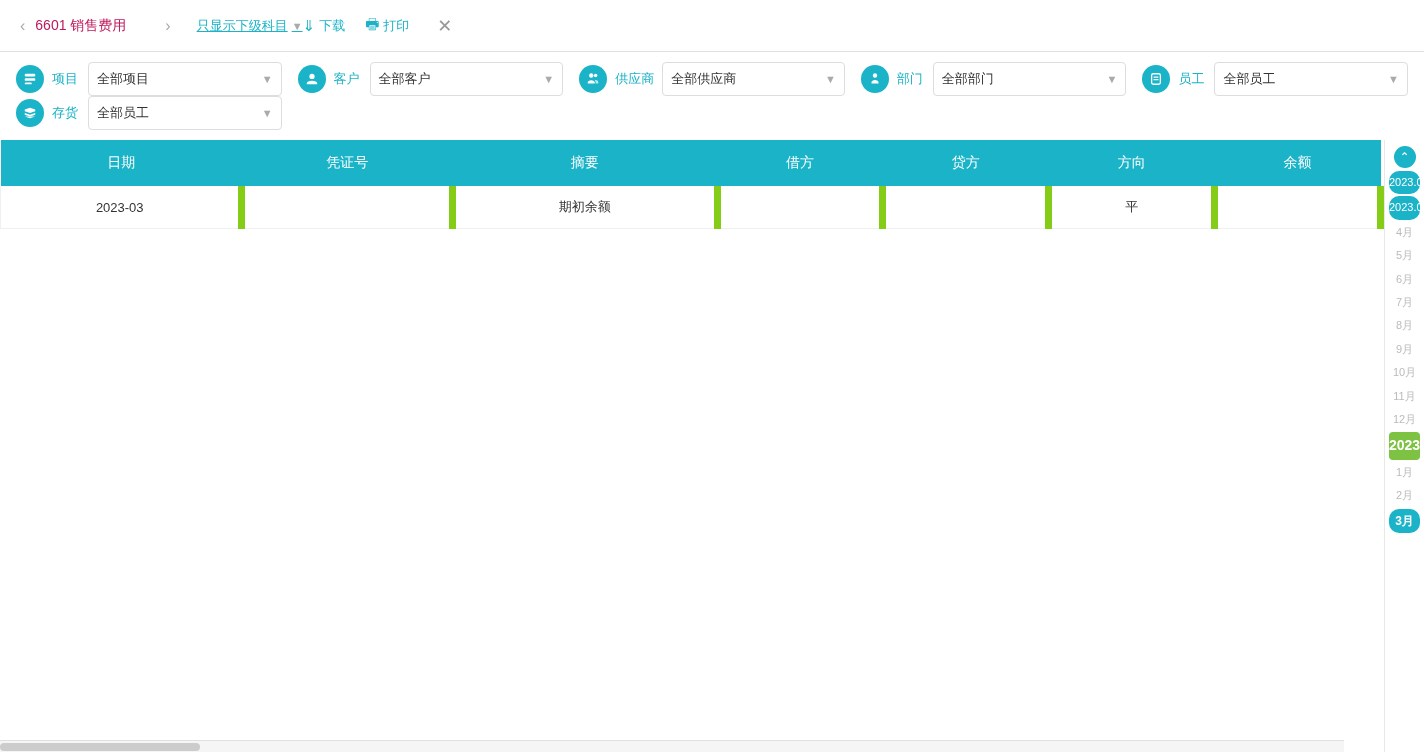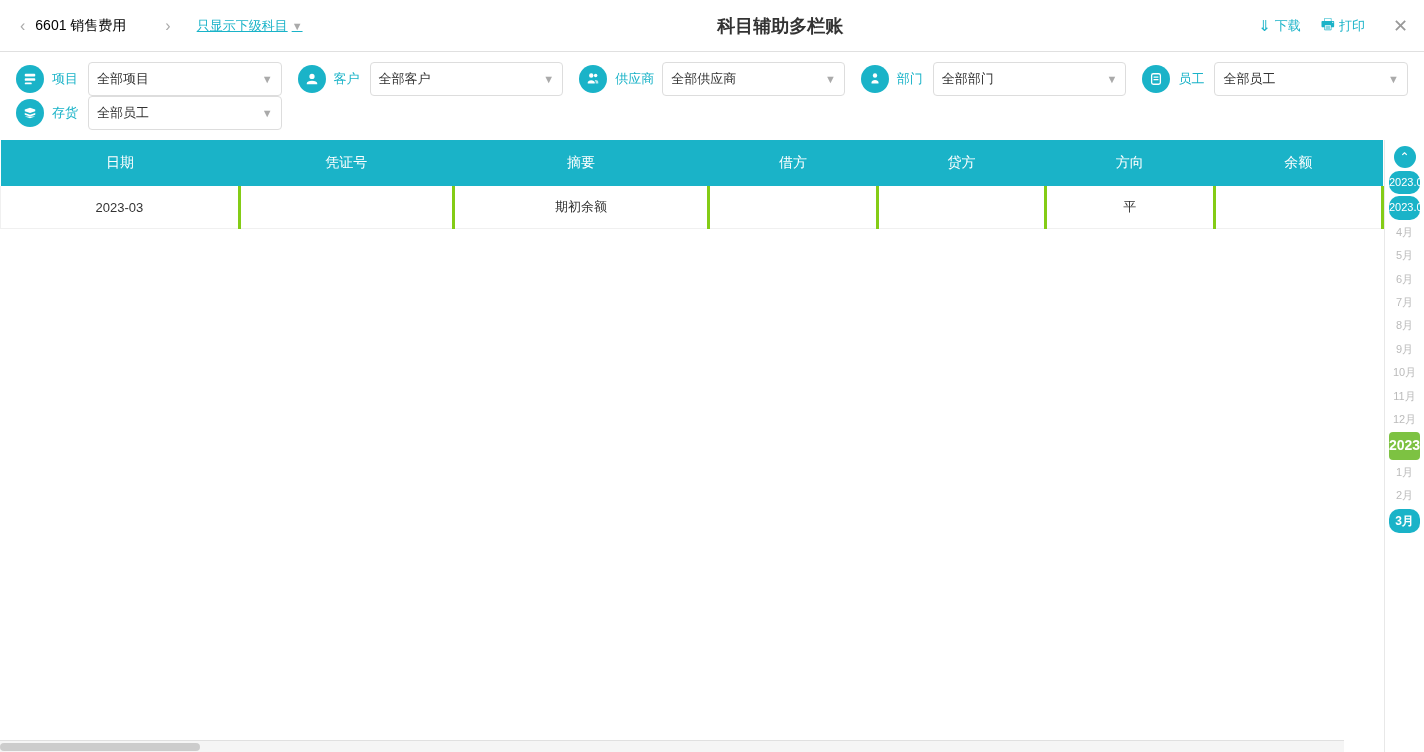--- a/index.html
+++ b/index.html
@@ -36,21 +36,21 @@
     }
     .nav-arrow {
       color: #aaa;
       font-size: 16px;
       cursor: pointer;
       user-select: none;
       padding: 2px 4px;
     }
     .account-code {
       font-size: 14px;
-      color: #000000;
+      color: #be185d;
       font-weight: 500;
       min-width: 120px;
     }
     .show-sub-btn {
       display: flex;
       align-items: center;
       gap: 4px;
       color: #1ab3c8;
       font-size: 13px;
       text-decoration: underline;
@@ -160,21 +160,21 @@
       border: none;
     }
     .data-table tbody tr {
       border-bottom: 1px solid #f0f0f0;
     }
     .data-table tbody td {
       padding: 12px 12px;
       font-size: 13px;
       color: #333;
       text-align: center;
-      border-right: 3px solid #84cc16;
+      border-right: 7px solid #84cc16;
     }
     .data-table tbody td:first-child {
       border-left: 1px solid #f0f0f0;
     }
     
     .h-scrollbar-area {
       height: 12px;
       background: #f5f5f5;
       border-top: 1px solid #e0e0e0;
       position: relative;
@@ -260,21 +260,20 @@
   <div class="top-bar">
     <div class="nav-left">
       <span class="nav-arrow">‹</span>
       <span class="account-code">6601 销售费用</span>
       <span class="nav-arrow">›</span>
       <div class="show-sub-btn">
         <span>只显示下级科目</span>
         <span class="dropdown-arrow">▼</span>
       </div>
     </div>
-    <div class="page-title">科目辅助多栏账</div>
     <div class="top-actions">
       <div class="action-btn">
         <span style="font-size:15px;">⇓</span>
         <span>下载</span>
       </div>
       <div class="action-btn">
         <span style="font-size:15px;">🖶</span>
         <span>打印</span>
       </div>
       <span class="close-btn">✕</span>

